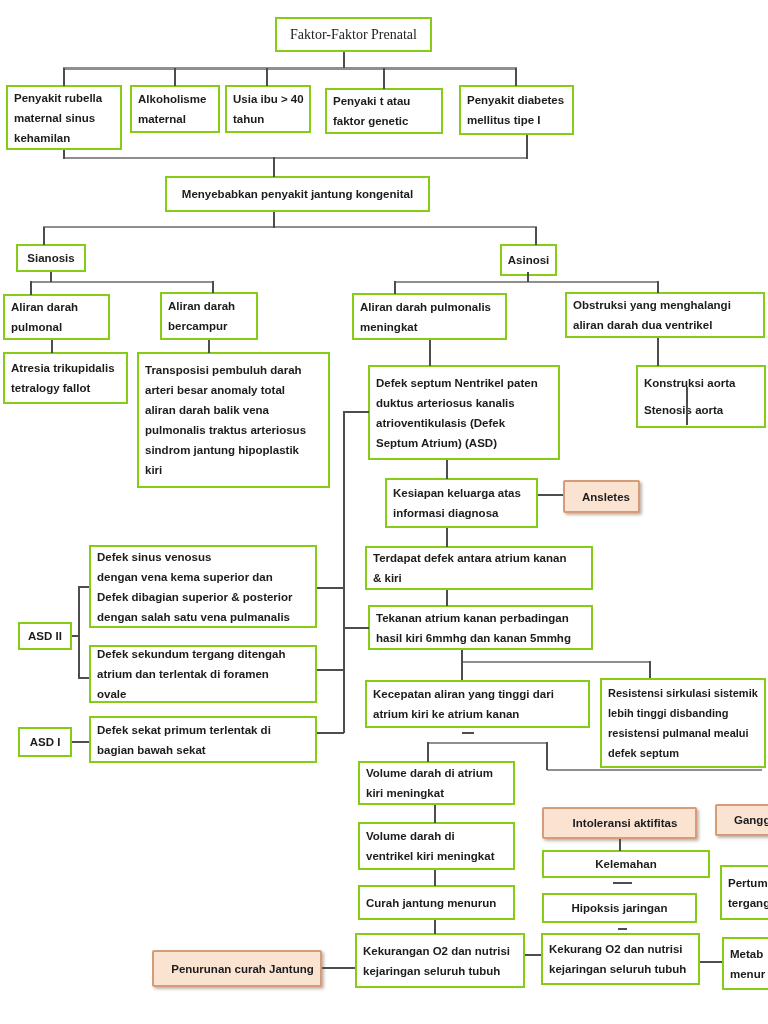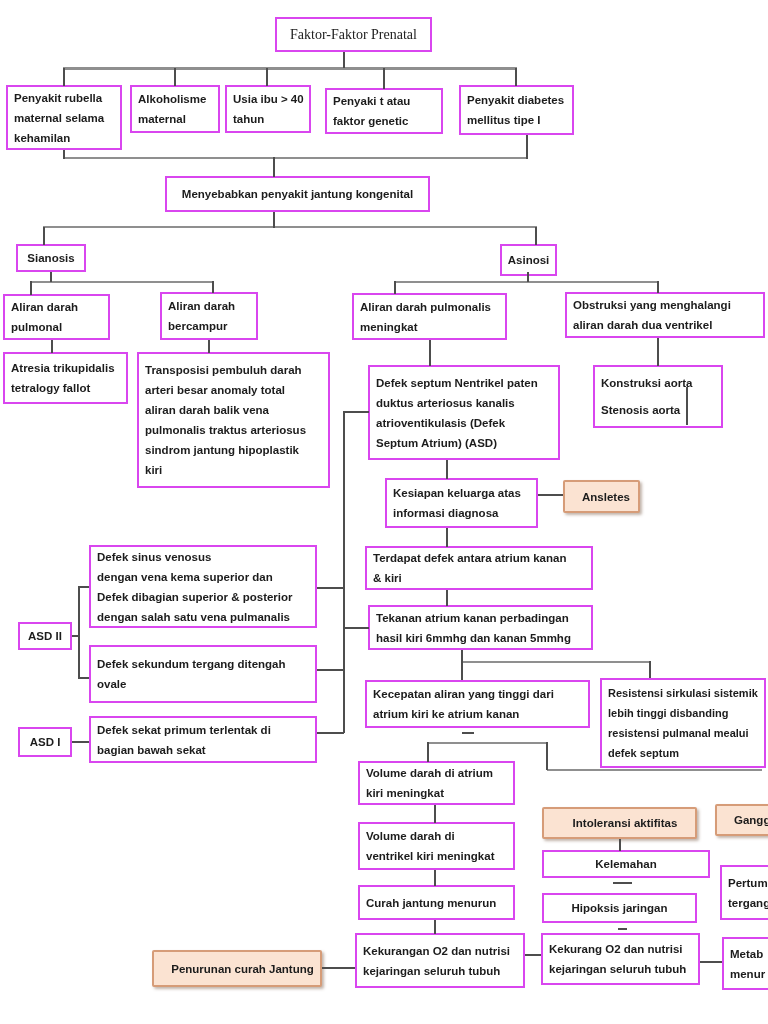--- a/index.html
+++ b/index.html
@@ -1,42 +1,42 @@
 <!DOCTYPE html>
 <html><head>
 <meta charset="utf-8">
 <style>
   html,body{margin:0;padding:0;background:#ffffff;}
   #page{position:relative;width:768px;height:1024px;background:#ffffff;overflow:hidden;
         font-family:"Liberation Sans",sans-serif;}
-  .node{position:absolute;box-sizing:border-box;background:#ffffff;border:2px solid #d946ef;
+  .node{position:absolute;box-sizing:border-box;background:#ffffff;border:2px solid #84cc16;
         color:#1c1c1c;font-weight:bold;font-size:11.5px;line-height:20px;
         display:flex;flex-direction:column;justify-content:center;align-items:flex-start;
         padding:2px 6px;}
   .node .ln{white-space:nowrap;}
   .node.center{align-items:center;text-align:center;}
-  .node.spread{justify-content:space-between;padding-top:6px;padding-bottom:6px;}
+  .node.spread{justify-content:space-between;padding-top:6px;padding-bottom:6px;margin-left:43px;}
   .node.peach{background:#fbe3d2;border:2px solid #d69c78;border-radius:2px;
               box-shadow:2px 2px 3px rgba(120,90,70,0.45);padding-left:17px;}
   .node.title{font-family:"Liberation Serif",serif;font-weight:normal;font-size:14px;color:#222;}
   .line{position:absolute;}
   .line.dark{background:#4d4d4d;}
   .line.gray{background:#8f8f8f;}
 </style>
 </head>
 <body>
 
 <div id="page">
   <div id="canvas">
       <div class="node title center" style="left: 275px; top: 17px; width: 157px; height: 35px;">
         <div class="ln">Faktor-Faktor Prenatal</div>
       </div>
       <div class="node" style="left: 6px; top: 85px; width: 116px; height: 65px;">
         <div class="ln">Penyakit rubella</div>
-        <div class="ln">maternal selama</div>
+        <div class="ln">maternal sinus</div>
         <div class="ln">kehamilan</div>
       </div>
       <div class="node" style="left: 130px; top: 85px; width: 90px; height: 48px;">
         <div class="ln">Alkoholisme</div>
         <div class="ln">maternal</div>
       </div>
       <div class="node" style="left: 225px; top: 85px; width: 86px; height: 48px;">
         <div class="ln">Usia ibu &gt; 40</div>
         <div class="ln">tahun</div>
       </div>
@@ -114,20 +114,21 @@
         <div class="ln">Defek sinus venosus</div>
         <div class="ln">dengan vena kema superior dan</div>
         <div class="ln">Defek dibagian superior &amp; posterior</div>
         <div class="ln">dengan salah satu vena pulmanalis</div>
       </div>
       <div class="node center" style="left: 18px; top: 622px; width: 54px; height: 28px;">
         <div class="ln">ASD II</div>
       </div>
       <div class="node" style="left: 89px; top: 645px; width: 228px; height: 58px;">
         <div class="ln">Defek sekundum tergang ditengah</div>
+        <div class="ln">atrium dan terlentak di foramen</div>
         <div class="ln">ovale</div>
       </div>
       <div class="node center" style="left: 18px; top: 727px; width: 54px; height: 30px;">
         <div class="ln">ASD I</div>
       </div>
       <div class="node" style="left: 89px; top: 716px; width: 228px; height: 47px;">
         <div class="ln">Defek sekat primum terlentak di</div>
         <div class="ln">bagian bawah sekat</div>
       </div>
       <div class="node" style="left: 365px; top: 680px; width: 225px; height: 48px;">

